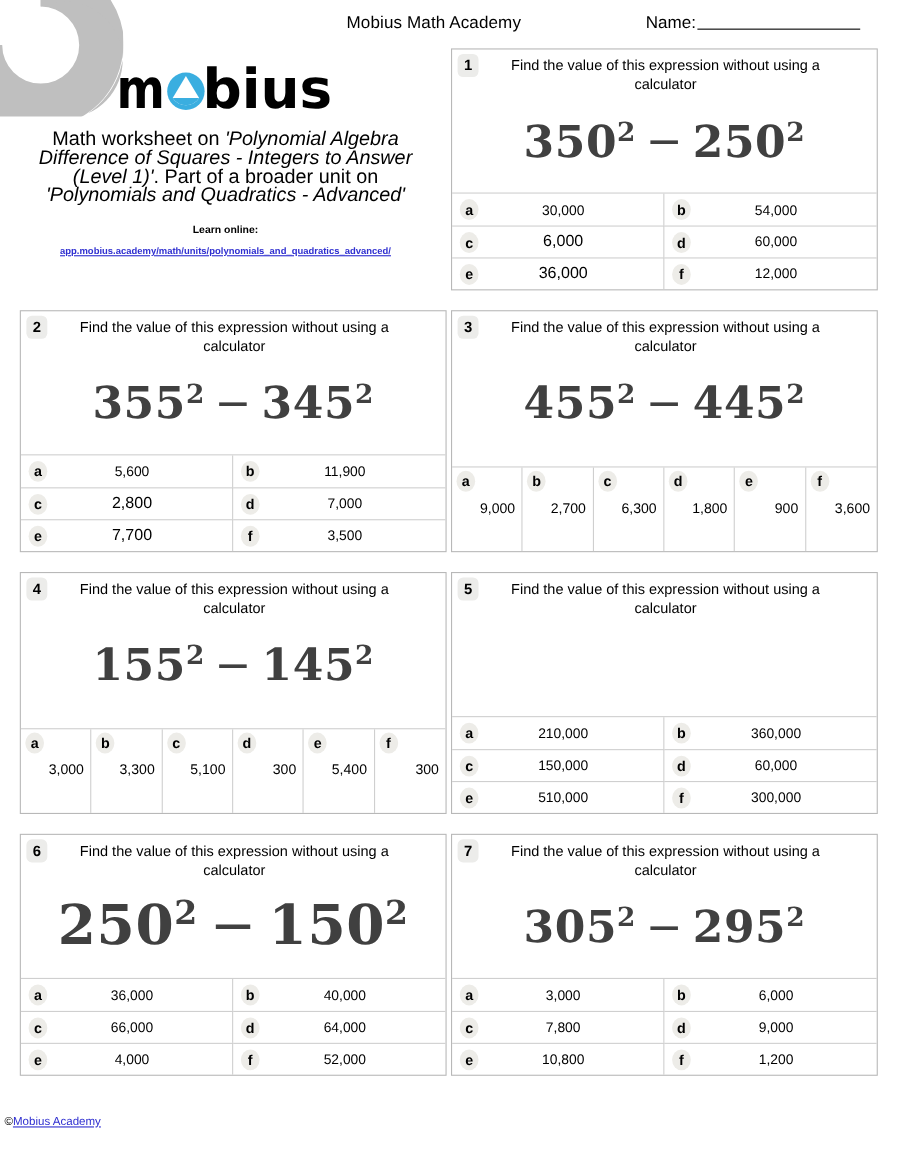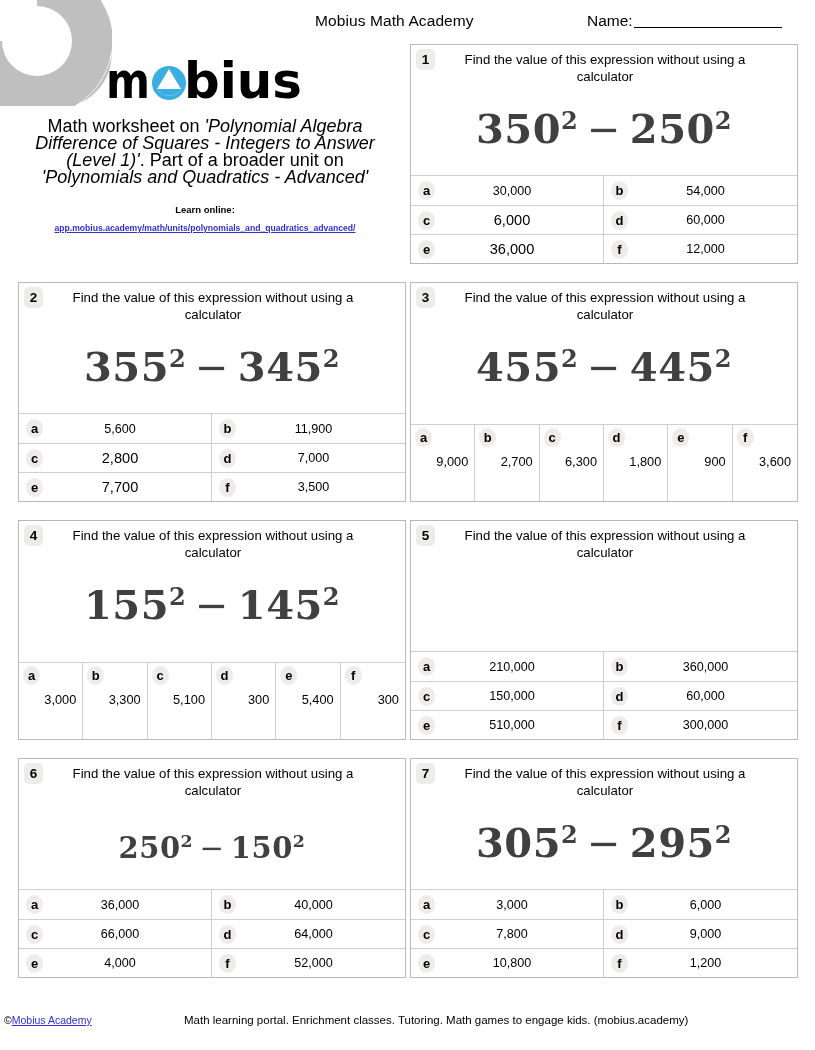--- a/index.html
+++ b/index.html
@@ -329,21 +329,21 @@
             <div class="badge">f</div>
             <div class="ans-val">300,000</div>
           </div>
         </div>
       </div>
       <div class="card" style="left: 18px; top: 758px; width: 388px; height: 220px;">
         <div class="q-head">
           <div class="q-num">6</div>
           <div class="q-prompt">Find the value of this expression without using a calculator</div>
         </div>
-        <div class="q-expr" style="font-size: 29px; margin-top: 28px;"><span>250</span><sup>2</sup><span class="minus" style="margin:0 .22em">−</span><span>150</span><sup>2</sup></div>
+        <div class="q-expr" style="font-size: 50px; margin-top: 8px;"><span>250</span><sup>2</sup><span class="minus" style="margin:0 .22em">−</span><span>150</span><sup>2</sup></div>
         <div class="ans-grid" style="position: absolute; left: 0px; right: 0px; bottom: 0px;">
           <div class="ans-cell">
             <div class="badge">a</div>
             <div class="ans-val">36,000</div>
           </div>
           <div class="ans-cell">
             <div class="badge">b</div>
             <div class="ans-val">40,000</div>
           </div>
           <div class="ans-cell">
@@ -396,16 +396,15 @@
             <div class="ans-val">1,200</div>
           </div>
         </div>
       </div>
     </div>
 
   <div class="footer">
     <div class="foot-copy">
       <span>©</span><a href="#">Mobius Academy</a>
     </div>
-    <div class="foot-text">Math learning portal. Enrichment classes. Tutoring. Math games to engage kids. (mobius.academy)</div>
   </div>
 
 </div>
 
 </body></html>

